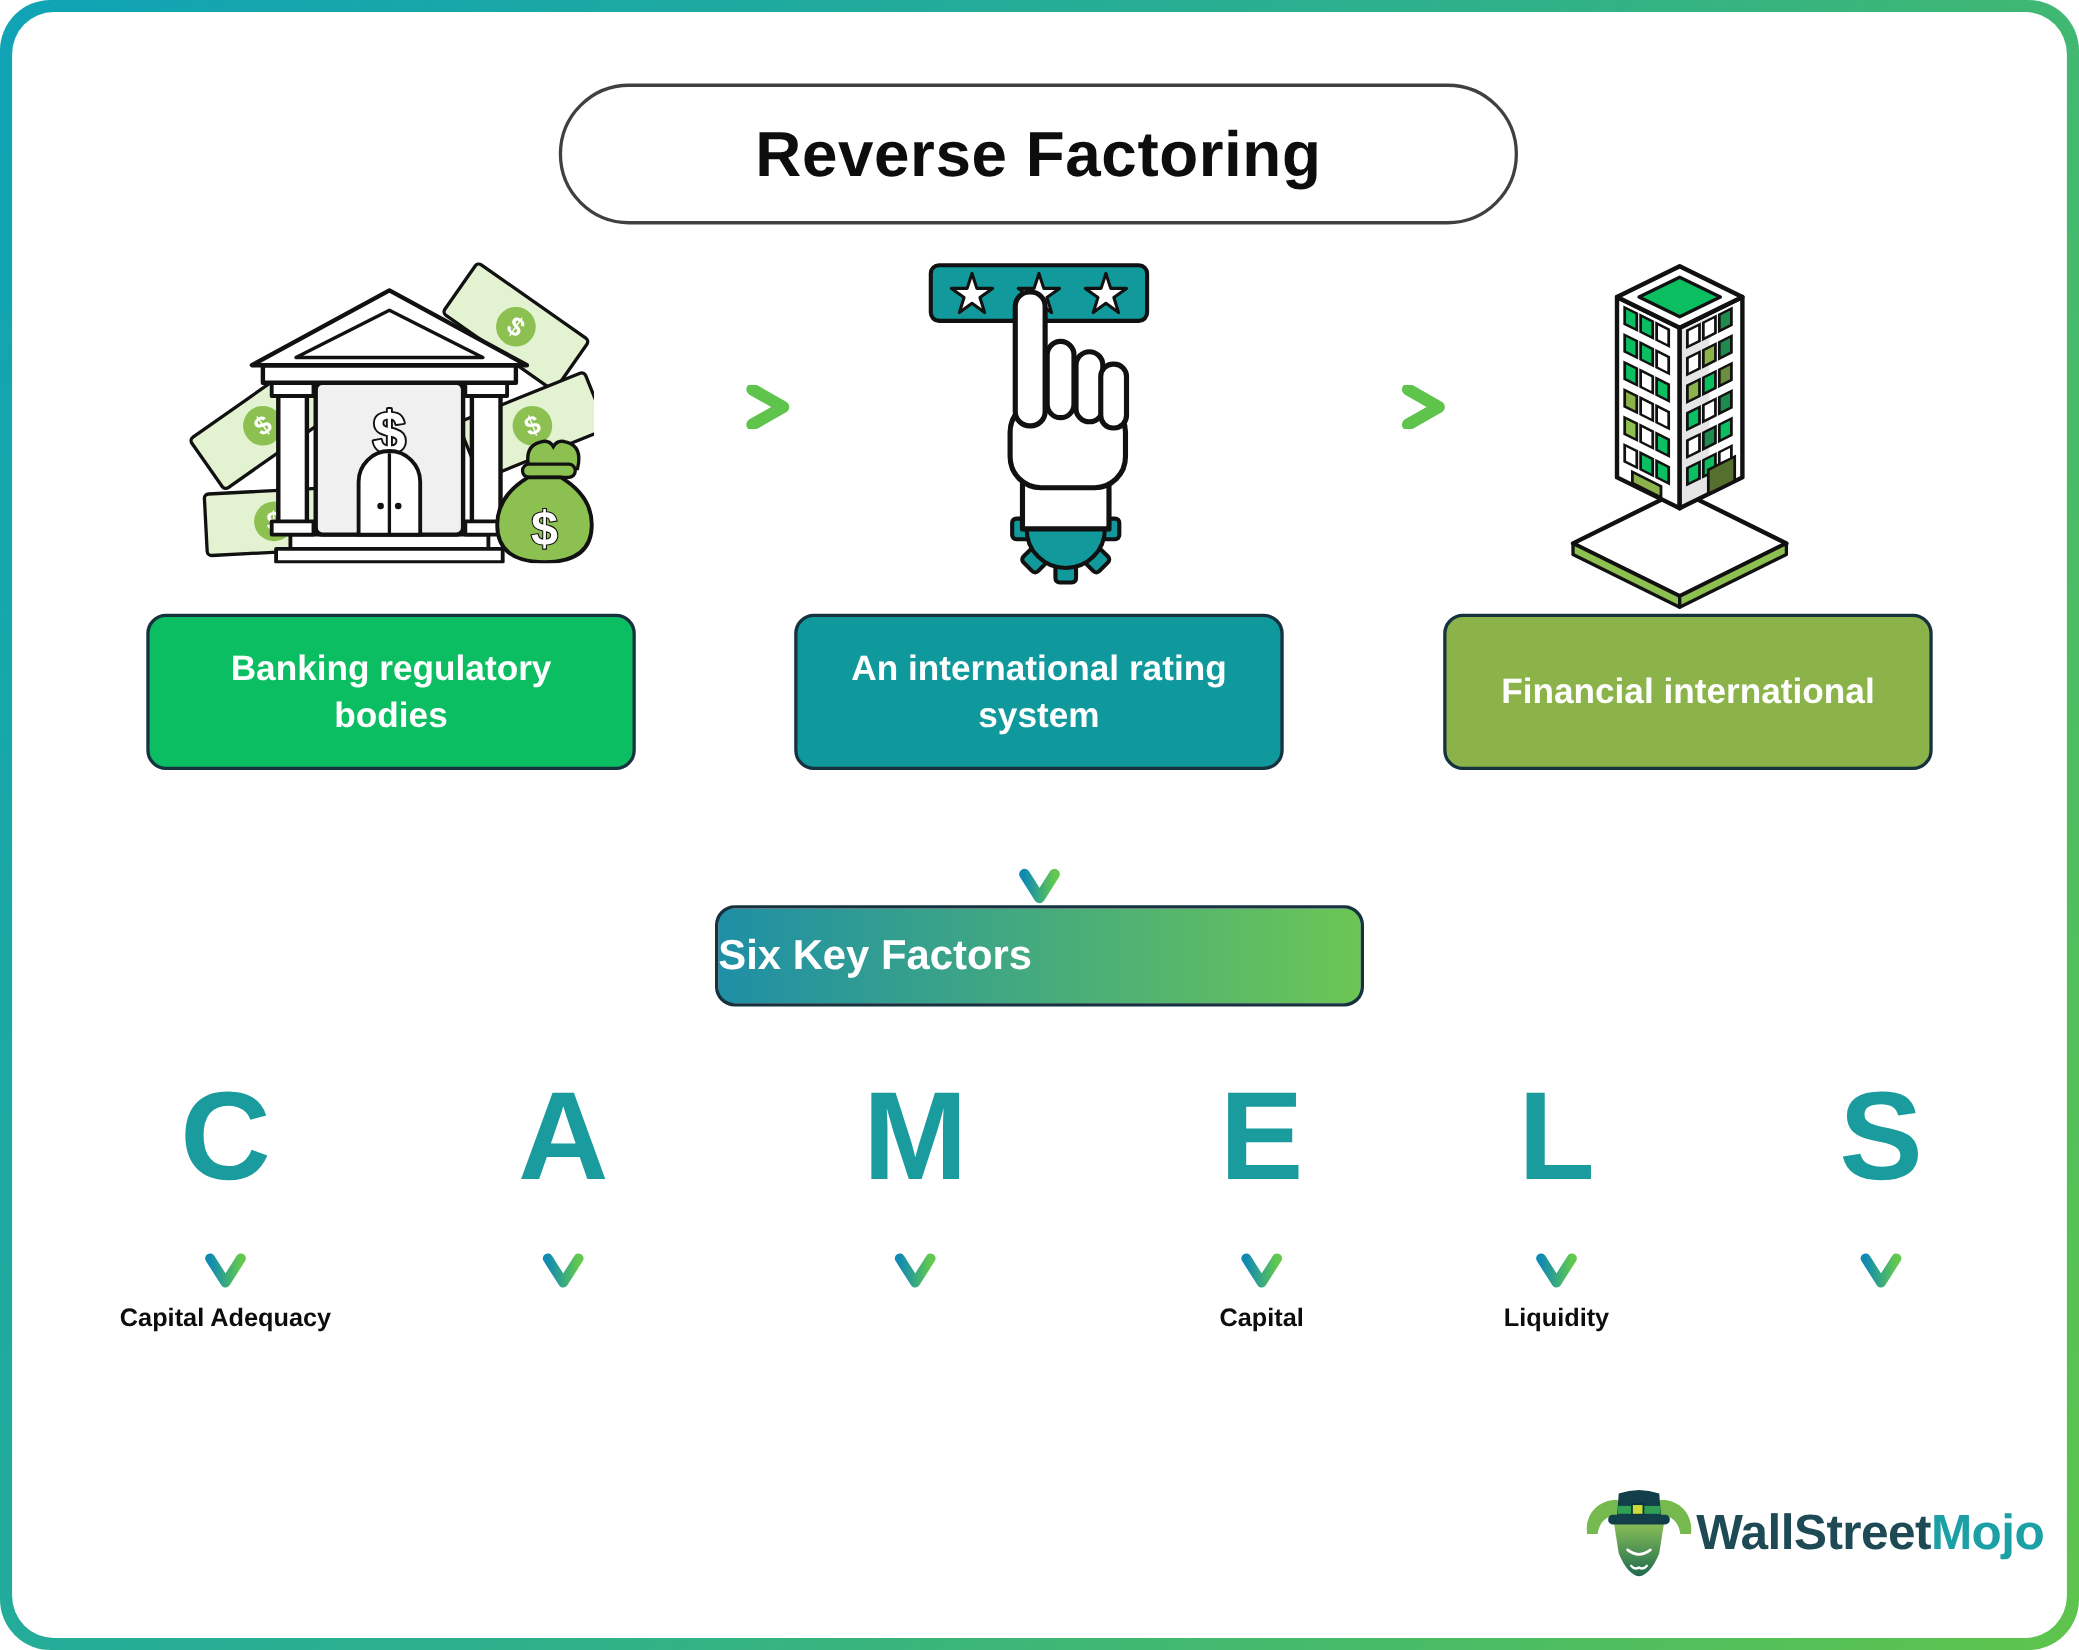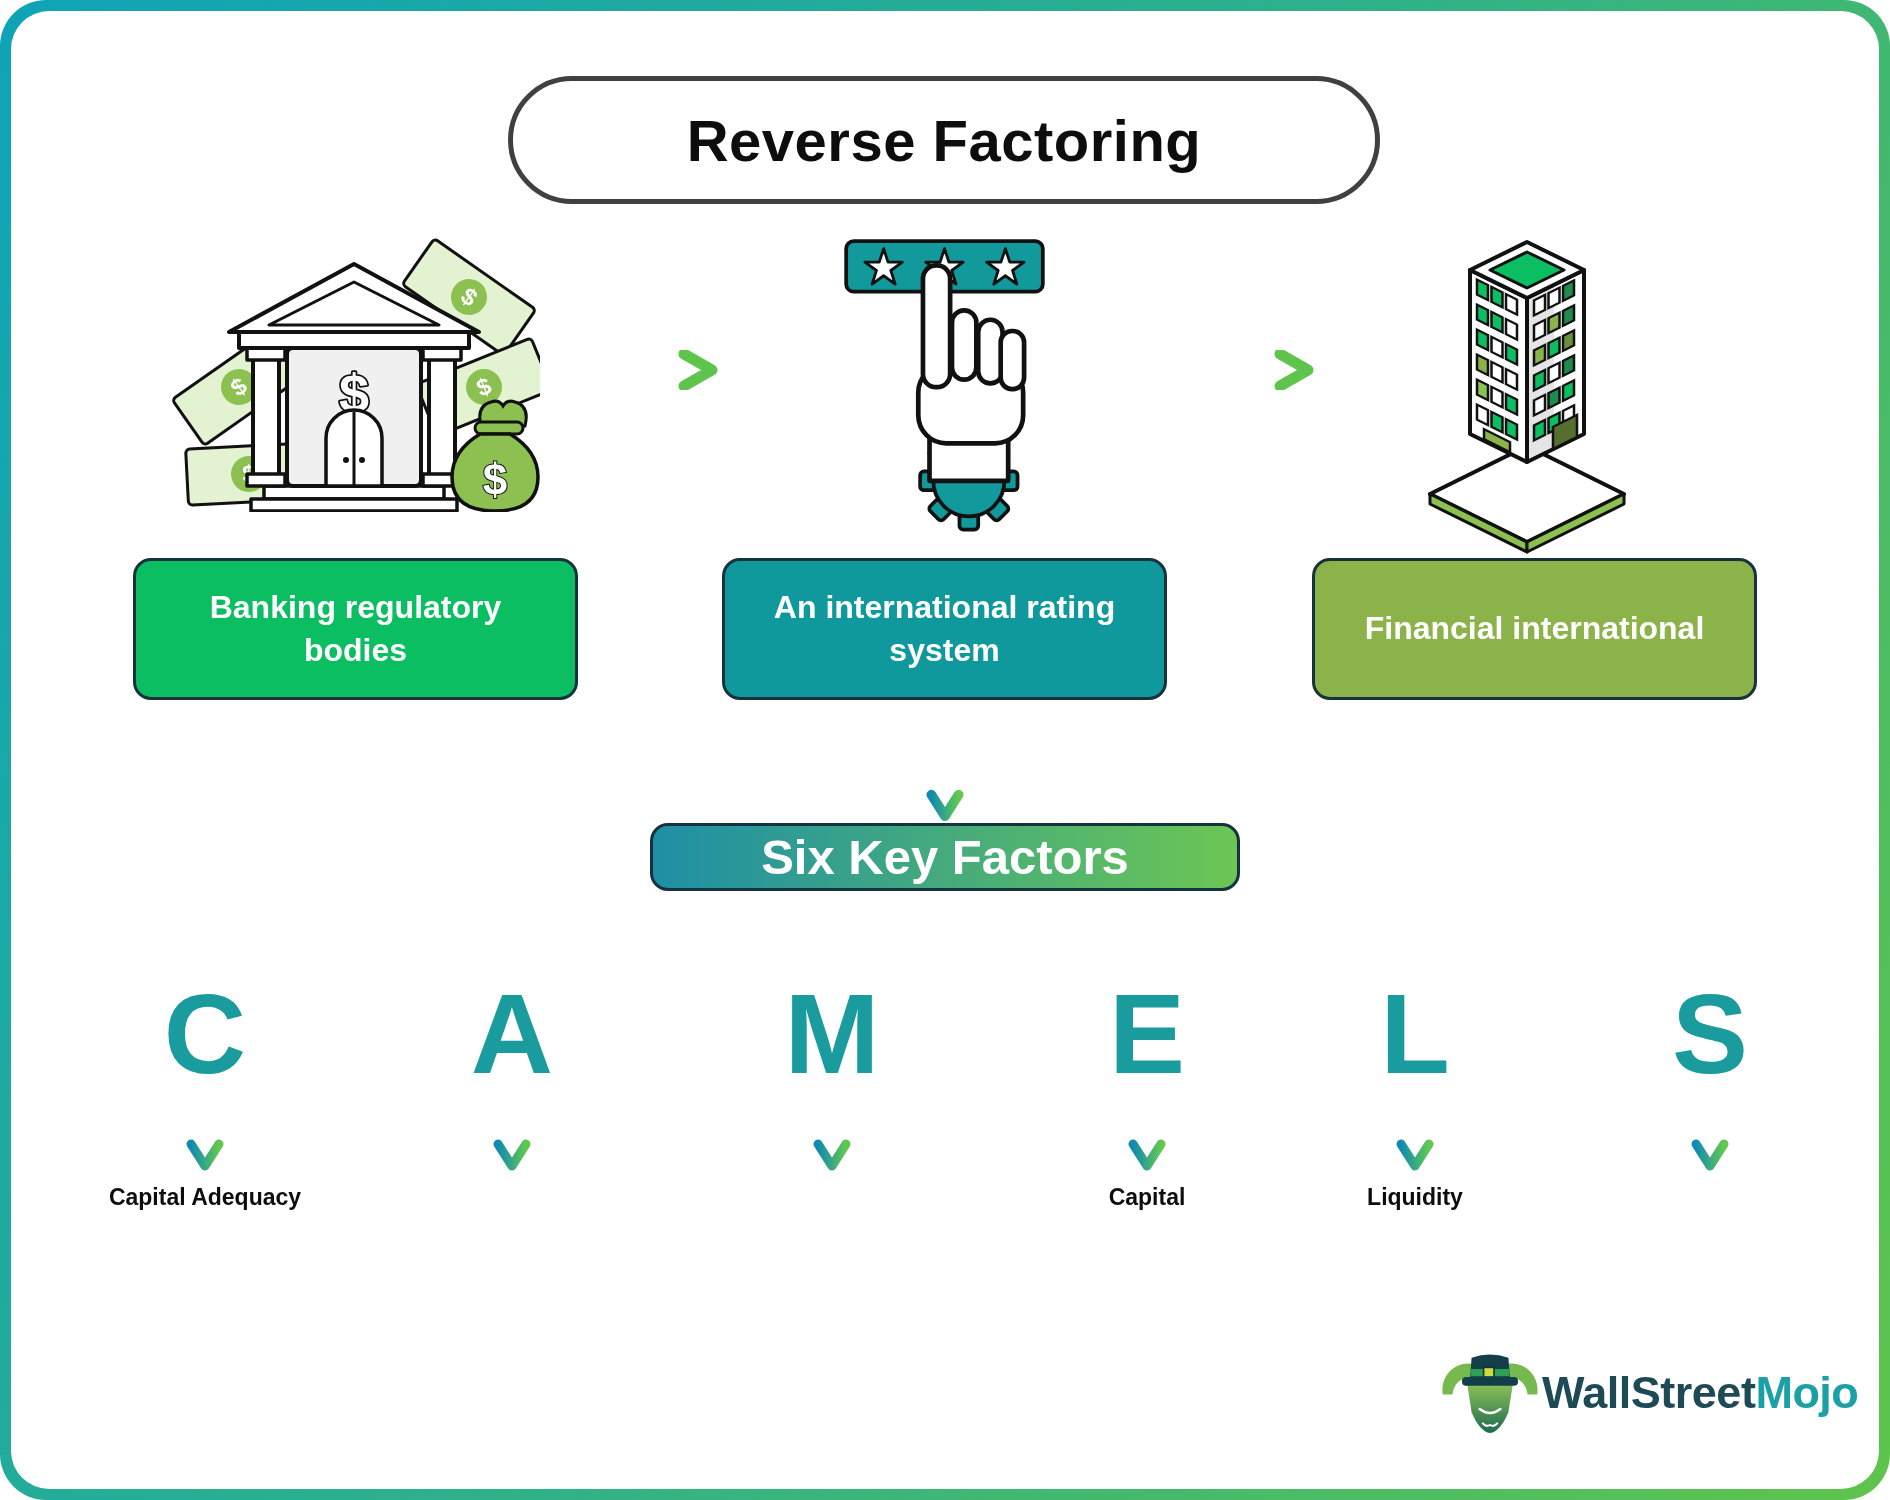--- a/index.html
+++ b/index.html
@@ -3,34 +3,34 @@
 <meta charset="utf-8">
 <style>
   html,body{margin:0;padding:0;background:#fff;}
   body{width:1890px;height:1500px;position:relative;font-family:"Liberation Sans",sans-serif;}
   .stage{position:absolute;inset:0;}
   .frame-bg{position:absolute;inset:0;border-radius:46px;
     background:linear-gradient(120deg,#0fa3b6 0%,#2fb189 50%,#5ec44c 100%);}
   .canvas-bg{position:absolute;inset:11px;border-radius:38px;background:#ffffff;}
   .abs{position:absolute;}
   
-  .title-pill{left:508px;top:76px;width:872px;height:128px;border:5px solid #404040;
+  .title-pill{left:508px;top:76px;width:872px;height:128px;border:3px solid #404040;
     border-radius:70px;display:flex;align-items:center;justify-content:center;background:#fff;box-sizing:border-box;}
   .title-pill span{font-size:58px;font-weight:800;color:#0d0d0d;letter-spacing:.5px;}
   
   .node-box{top:558px;width:445px;height:142px;border:3px solid #16323f;border-radius:18px;
     display:flex;align-items:center;justify-content:center;text-align:center;box-sizing:border-box;
     color:#fff;font-size:32px;font-weight:700;line-height:1.35;padding:0 26px;}
   .node-1{left:133px;background:#0cbe62;}
   .node-2{left:722px;background:#0f999c;}
   .node-3{left:1312px;background:#8bb34a;}
   
-  .skf-box{left:650px;top:823px;width:590px;height:68px;border:3px solid #16323f;border-radius:18px;
-    background:linear-gradient(90deg,#1e8fa6,#6cc654);display:flex;align-items:center;justify-content:center;
-    color:#fff;font-size:49px;font-weight:700;box-sizing:border-box;}
+  .skf-box{left:650px;top:823px;width:590px;height:92px;border:3px solid #16323f;border-radius:18px;
+    background:linear-gradient(90deg,#1e8fa6,#6cc654);display:flex;align-items:center;
+    color:#fff;font-size:38px;font-weight:700;box-sizing:border-box;}
   
   .factor-col{top:978px;width:320px;display:flex;flex-direction:column;align-items:center;}
   .factor-letter{font-size:114px;font-weight:800;line-height:112px;color:#1a9b9d;}
   .factor-arrow{margin-top:10px;}
   .factor-label{margin-top:10px;font-size:23px;font-weight:700;color:#0d0d0d;text-align:center;line-height:1.38;}
   .col-c{left:45px;}  .col-a{left:352px;} .col-m{left:672px;}
   .col-e{left:987px;} .col-l{left:1255px;} .col-s{left:1550px;}
   .col-c .factor-label{max-width:220px;}
   .col-a .factor-label{max-width:170px;}
   .col-m .factor-label{max-width:310px;}

